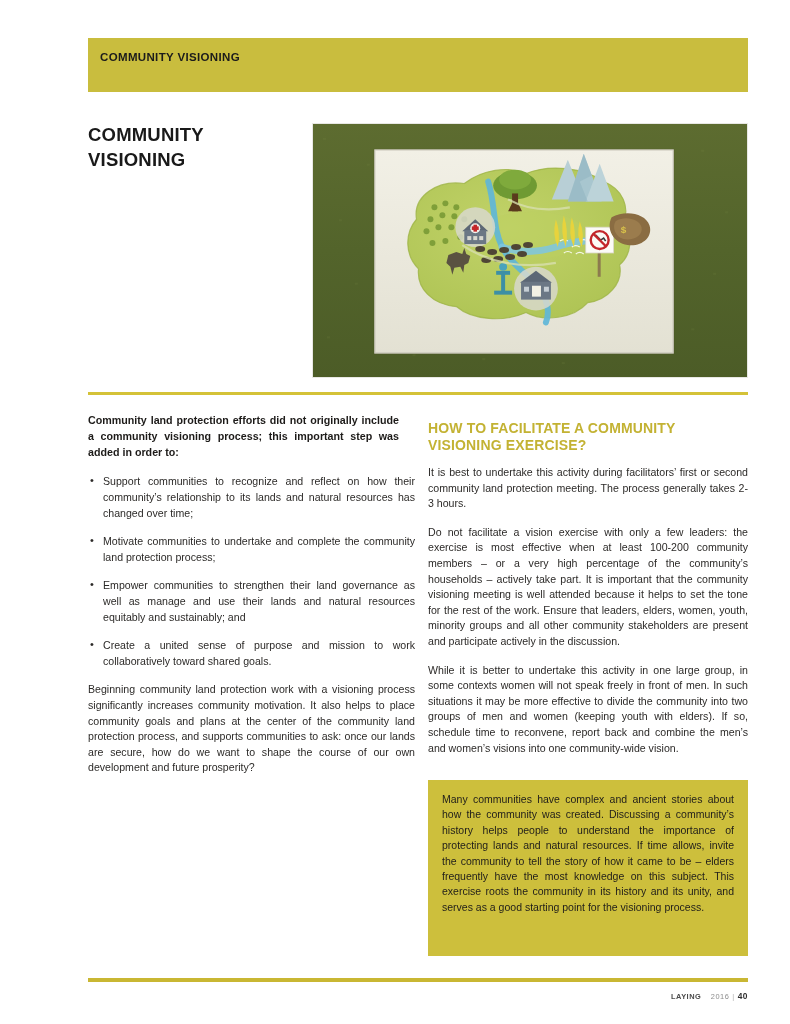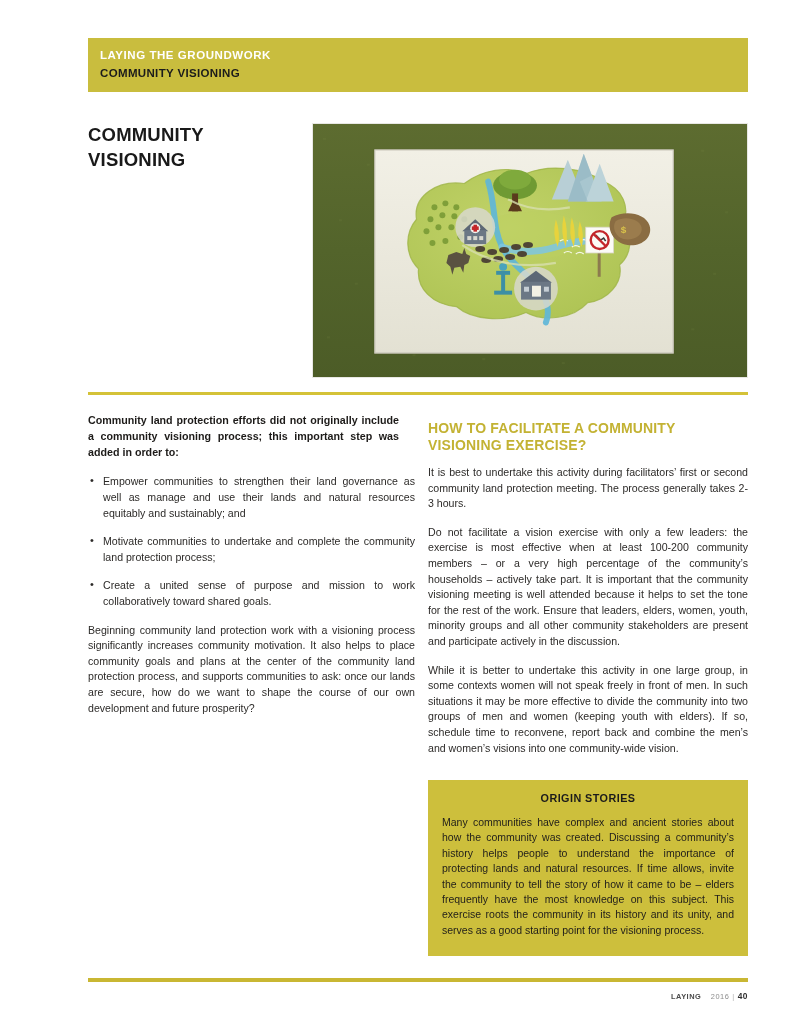--- a/index.html
+++ b/index.html
@@ -202,21 +202,20 @@
   .footer .year  { color: #8d8d8d; margin-left: 7px; }
   .footer .sep   { color: #b0b0b0; padding: 0 3px; }
   .footer .pgnum { font-weight: bold; color: #2f2f2f; font-size: 8.4px; }
 </style>
 </head>
 <body>
 
 <div class="page">
 
   <div class="header-band">
-    <div class="header-line1">LAYING THE GROUNDWORK</div>
     <div class="header-line2">COMMUNITY VISIONING</div>
   </div>
 
   <div class="page-title">COMMUNITY VISIONING</div>
 
   <div class="photo">
     <svg viewBox="0 0 436 255" preserveAspectRatio="none">
       <defs>
         <linearGradient id="feltg" x1="0" y1="0" x2="0" y2="1">
           <stop offset="0" stop-color="#5d6c30"></stop>
@@ -383,36 +382,36 @@
 
       <rect x="62" y="26" width="300" height="205" fill="none" stroke="#000000" stroke-opacity="0.07" stroke-width="2"></rect>
     </svg>
   </div>
 
   <div class="rule-top"></div>
 
   <div class="col-left">
     <p class="lead">Community land protection efforts did not originally include a community visioning process; this important step was added in order to:</p>
     <ul class="bullets">
+      <li>Support communities to recognize and reflect on how their community’s relationship to its lands and natural resources has changed over time;</li>
+      <li>Motivate communities to undertake and complete the community land protection process;</li>
       <li>Empower communities to strengthen their land governance as well as manage and use their lands and natural resources equitably and sustainably; and</li>
-      <li>Motivate communities to undertake and complete the community land protection process;</li>
       <li>Create a united sense of purpose and mission to work collaboratively toward shared goals.</li>
     </ul>
     <p class="closing">Beginning community land protection work with a visioning process significantly increases community motivation. It also helps to place community goals and plans at the center of the community land protection process, and supports communities to ask: once our lands are secure, how do we want to shape the course of our own development and future prosperity?</p>
   </div>
 
   <div class="col-right">
     <h2 class="rcol-head">HOW TO FACILITATE A COMMUNITY VISIONING EXERCISE?</h2>
     <p class="rcol-p">It is best to undertake this activity during facilitators’ first or second community land protection meeting. The process generally takes 2-3 hours.</p>
     <p class="rcol-p">Do not facilitate a vision exercise with only a few leaders: the exercise is most effective when at least 100-200 community members – or a very high percentage of the community’s households – actively take part. It is important that the community visioning meeting is well attended because it helps to set the tone for the rest of the work. Ensure that leaders, elders, women, youth, minority groups and all other community stakeholders are present and participate actively in the discussion.</p>
     <p class="rcol-p">While it is better to undertake this activity in one large group, in some contexts women will not speak freely in front of men. In such situations it may be more effective to divide the community into two groups of men and women (keeping youth with elders). If so, schedule time to reconvene, report back and combine the men’s and women’s visions into one community-wide vision.</p>
   </div>
 
   <div class="callout">
-    <div class="callout-title">ORIGIN STORIES</div>
     <p class="callout-body">Many communities have complex and ancient stories about how the community was created. Discussing a community’s history helps people to understand the importance of protecting lands and natural resources. If time allows, invite the community to tell the story of how it came to be – elders frequently have the most knowledge on this subject. This exercise roots the community in its history and its unity, and serves as a good starting point for the visioning process.</p>
   </div>
 
   <div class="rule-bottom"></div>
   <div class="footer">
     <span class="brand">LAYING</span><span class="year"> 2016</span><span class="sep">|</span><span class="pgnum">40</span>
   </div>
 
 </div>
 

